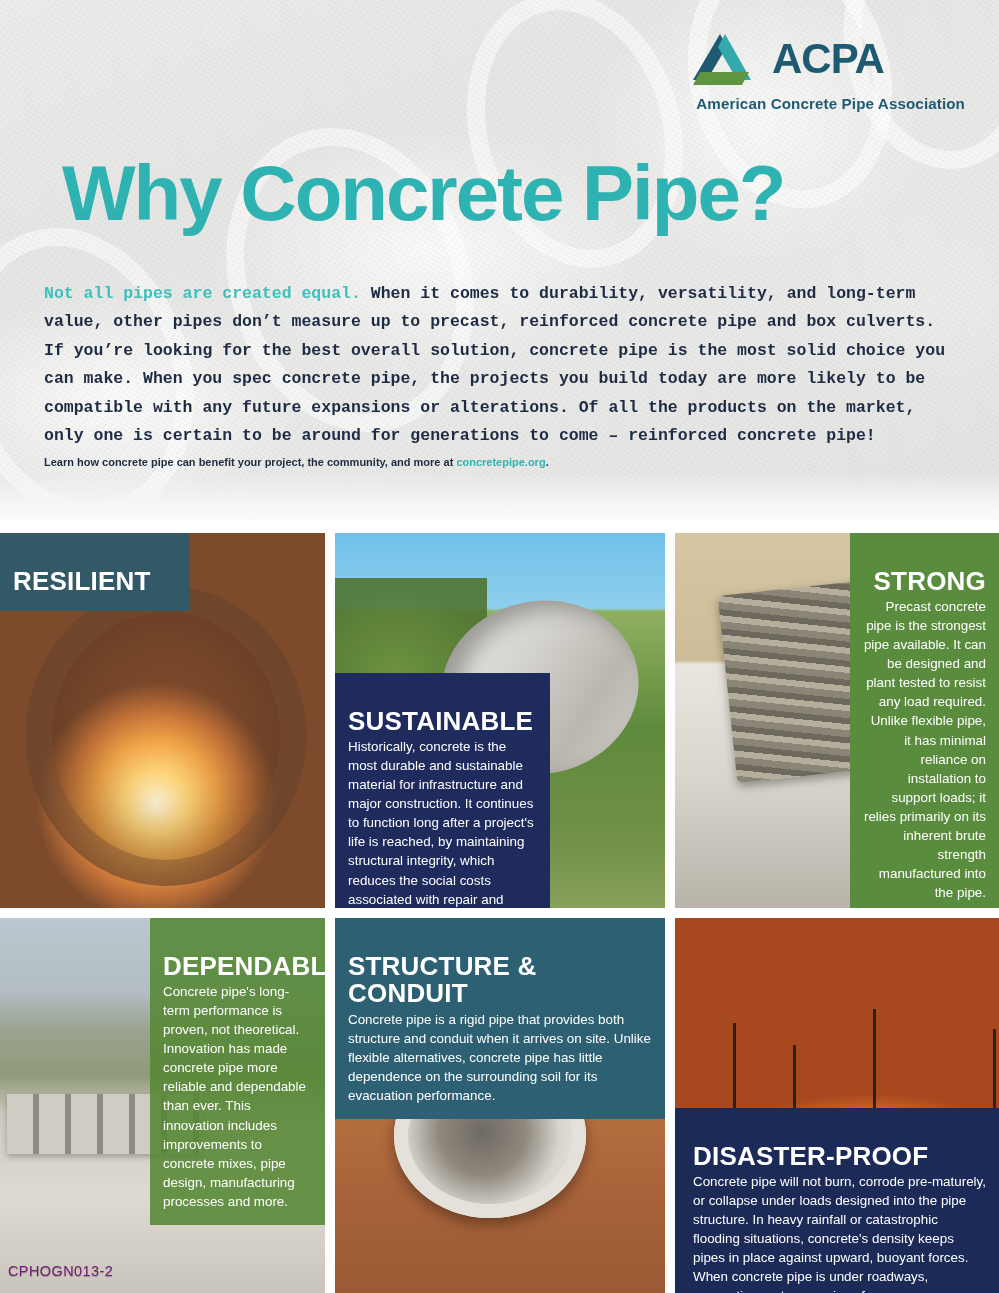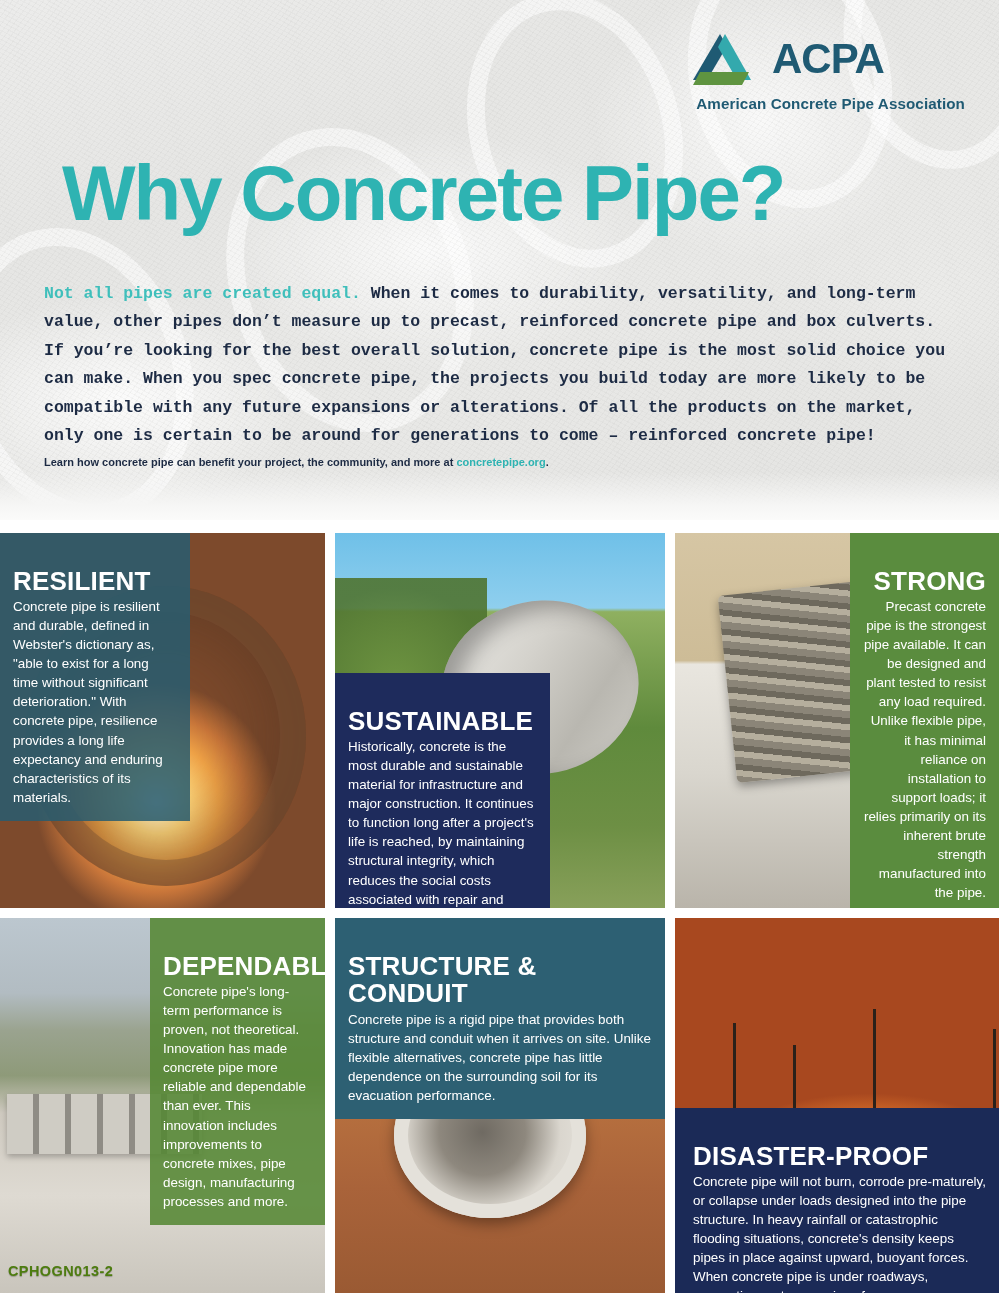--- a/index.html
+++ b/index.html
@@ -153,23 +153,22 @@
   }
   .fire:before {
     content:""; position:absolute; left:18%; top:28%; width:3px; height:34%;
     background:#2a211a;
     box-shadow: 140px -14px 0 #2a211a, 260px 6px 0 #2a211a, 60px 22px 0 #2a211a;
   }
 
   
   .code {
     position:absolute; left:8px; bottom:14px;
-    font-size:14.5px; color:#4d7c0f; letter-spacing:.4px;
+    font-size:14.5px; color:#701a75; letter-spacing:.4px;
     text-shadow:0 1px 1px rgba(0,0,0,.25);
-    font-weight:bold;
   }
 </style>
 </head>
 <body>
 
 <div class="page">
 
   <div class="header">
     <div class="pipe-ghost pg1"></div>
     <div class="pipe-ghost pg2"></div>
@@ -205,21 +204,20 @@
   </div>
 
   <div class="grid">
 
     <div class="col c1">
 
       <div class="cell" style="top:0; height:375px;">
         <div class="photo sunset"></div>
         <div class="panel p-teal" style="left:0; top:0; width:190px;">
           <h3>RESILIENT</h3>
-          <p>Concrete pipe is resilient and durable, defined in Webster's dictionary as, "able to exist for a long time without significant deterioration." With concrete pipe, resilience provides a long life expectancy and enduring characteristics of its materials.</p>
         </div>
       </div>
 
       <div class="cell" style="top:385px; height:375px;">
         <div class="photo street"></div>
         <div class="panel p-greent" style="left:150px; top:0; width:175px;">
           <h3>DEPENDABLE</h3>
           <p>Concrete pipe's long-term performance is proven, not theoretical. Innovation has made concrete pipe more reliable and dependable than ever. This innovation includes improvements to concrete mixes, pipe design, manufacturing processes and more.</p>
         </div>
         <div class="code">CPHOGN013-2</div>

